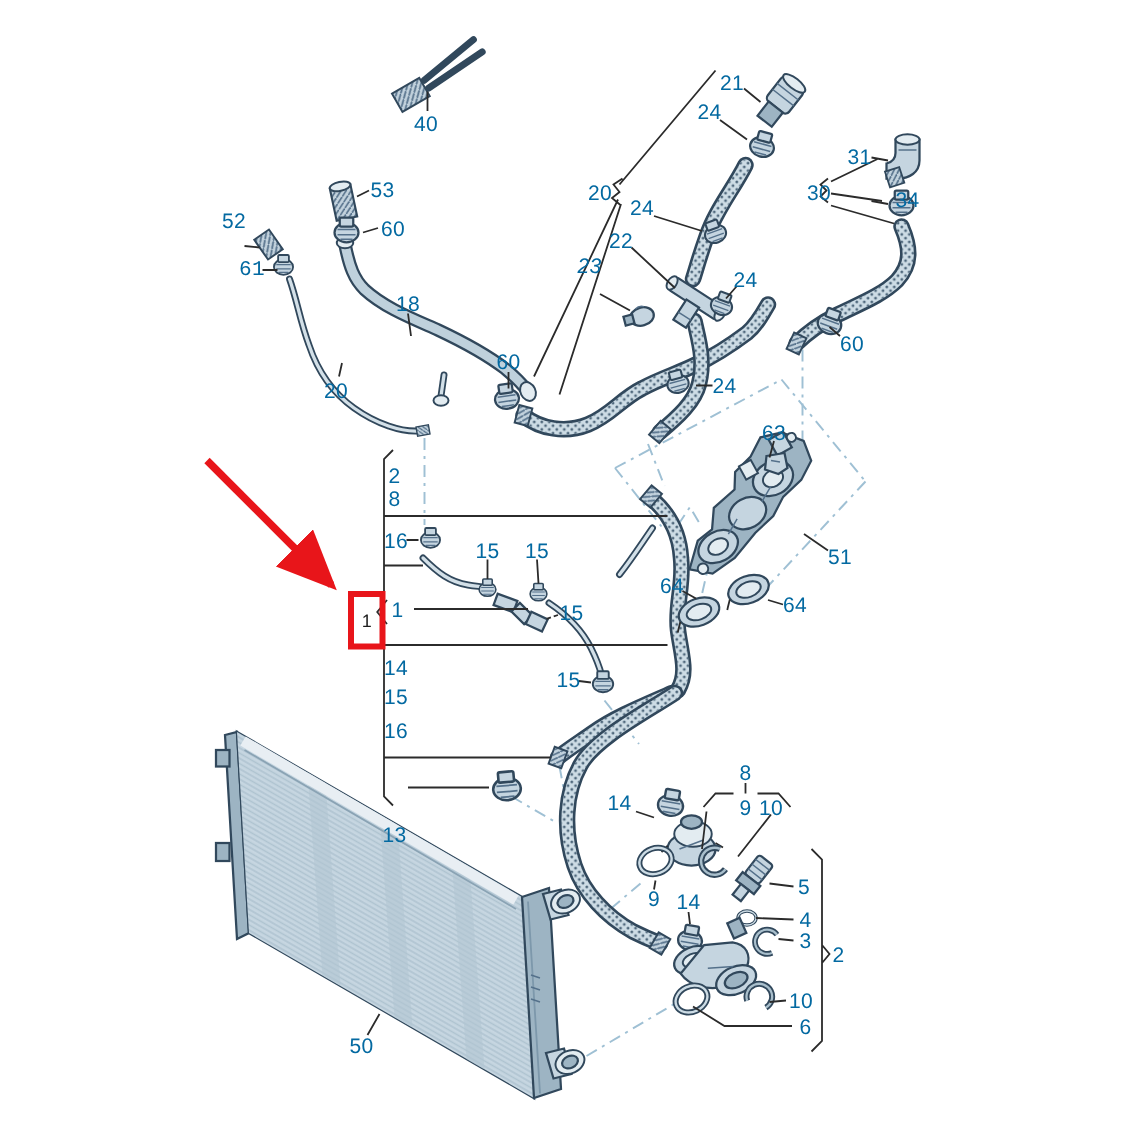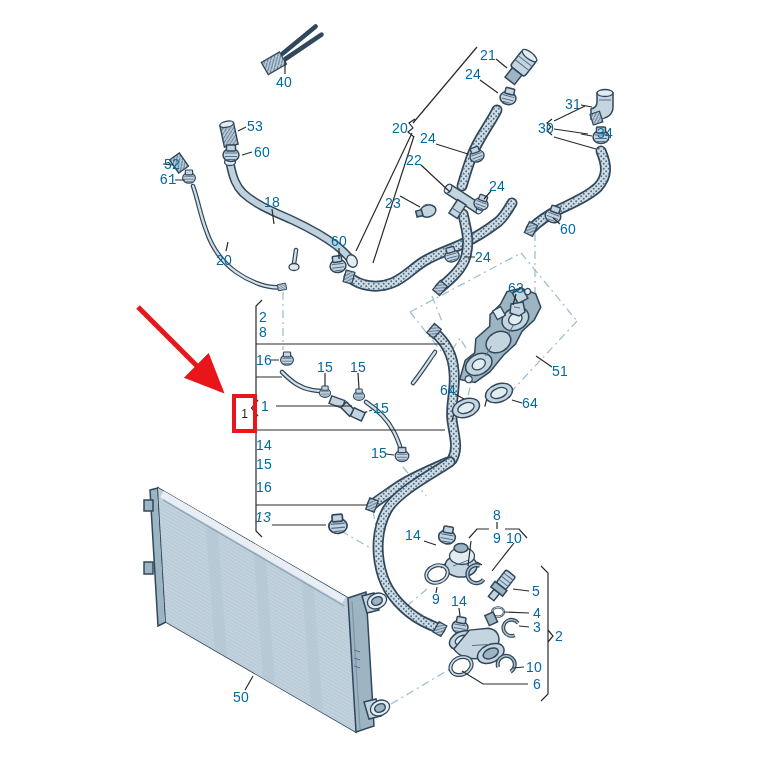--- a/index.html
+++ b/index.html
@@ -304,31 +304,31 @@
 
   <g>
     <line x1="138" y1="307" x2="221" y2="390" stroke="#e8151a" stroke-width="5" marker-end="url(#ah)"></line>
   </g>
 </svg>
 
 <div id="label-layer">
       <span class="plabel" style="left: 284px; top: 82px;">40</span>
       <span class="plabel" style="left: 255px; top: 126px;">53</span>
       <span class="plabel" style="left: 262px; top: 152px;">60</span>
-      <span class="plabel" style="left: 156px; top: 164px; margin-left: 16px;">52</span>
+      <span class="plabel" style="left: 156px; top: 147px;">52</span>
       <span class="plabel" style="left: 168px; top: 180px; font-family: Liberation Mono, monospace;">61</span>
       <span class="plabel" style="left: 272px; top: 202px;">18</span>
       <span class="plabel" style="left: 224px; top: 260px;">20</span>
       <span class="plabel" style="left: 339px; top: 241px;">60</span>
       <span class="plabel" style="left: 488px; top: 55px;">21</span>
       <span class="plabel" style="left: 473px; top: 74px;">24</span>
       <span class="plabel" style="left: 400px; top: 128px;">20</span>
       <span class="plabel" style="left: 428px; top: 138px;">24</span>
       <span class="plabel" style="left: 414px; top: 160px;">22</span>
-      <span class="plabel" style="left: 393px; top: 203px;">23</span>
+      <span class="plabel" style="left: 393px; top: 177px; font-style: italic;">23</span>
       <span class="plabel" style="left: 497px; top: 186px;">24</span>
       <span class="plabel" style="left: 483px; top: 257px;">24</span>
       <span class="plabel" style="left: 573px; top: 104px;">31</span>
       <span class="plabel" style="left: 573px; top: 133px; margin-left: 32px;">34</span>
       <span class="plabel" style="left: 546px; top: 128px;">30</span>
       <span class="plabel" style="left: 568px; top: 229px;">60</span>
       <span class="plabel" style="left: 516px; top: 288px;">63</span>
       <span class="plabel" style="left: 560px; top: 371px;">51</span>
       <span class="plabel" style="left: 448px; top: 390px;">64</span>
       <span class="plabel" style="left: 530px; top: 403px;">64</span>
@@ -336,21 +336,21 @@
       <span class="plabel" style="left: 263px; top: 332px;">8</span>
       <span class="plabel" style="left: 264px; top: 360px;">16</span>
       <span class="plabel" style="left: 325px; top: 367px;">15</span>
       <span class="plabel" style="left: 358px; top: 367px;">15</span>
       <span class="plabel" style="left: 265px; top: 406px;">1</span>
       <span class="plabel" style="left: 381px; top: 408px;">15</span>
       <span class="plabel" style="left: 264px; top: 445px;">14</span>
       <span class="plabel" style="left: 264px; top: 464px;">15</span>
       <span class="plabel" style="left: 264px; top: 487px;">16</span>
       <span class="plabel" style="left: 379px; top: 453px;">15</span>
-      <span class="plabel" style="left: 263px; top: 517px; font-style: italic;">13</span>
+      <span class="plabel" style="left: 263px; top: 556px;">13</span>
       <span class="plabel" style="left: 413px; top: 535px;">14</span>
       <span class="plabel" style="left: 497px; top: 515px;">8</span>
       <span class="plabel" style="left: 497px; top: 538px;">9</span>
       <span class="plabel" style="left: 514px; top: 538px;">10</span>
       <span class="plabel" style="left: 436px; top: 599px;">9</span>
       <span class="plabel" style="left: 459px; top: 601px;">14</span>
       <span class="plabel" style="left: 536px; top: 591px;">5</span>
       <span class="plabel" style="left: 537px; top: 613px;">4</span>
       <span class="plabel" style="left: 537px; top: 627px;">3</span>
       <span class="plabel" style="left: 559px; top: 636px;">2</span>

